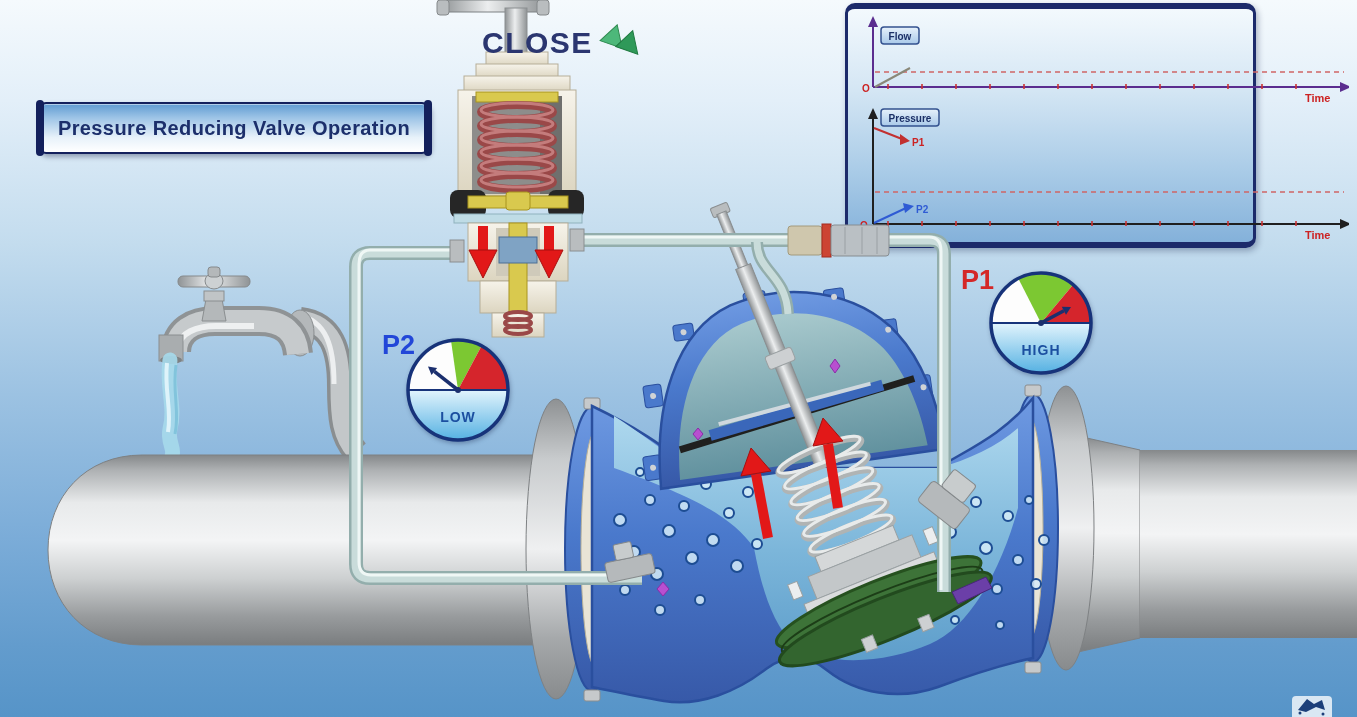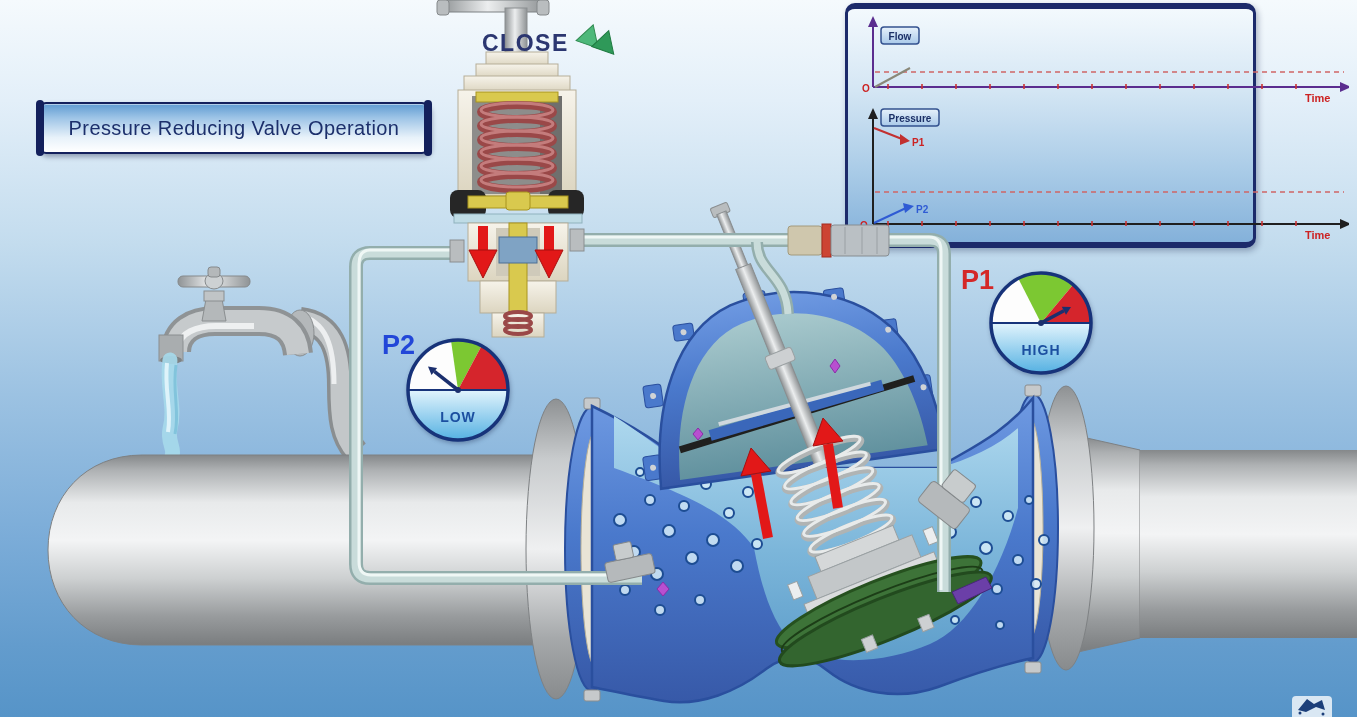--- a/index.html
+++ b/index.html
@@ -14,24 +14,24 @@
     position:absolute;left:38px;top:102px;width:388px;height:48px;z-index:3;
     border:2px solid #13205c;border-radius:8px;
     background:linear-gradient(180deg,#5f9bd1 0%,#9cc3e6 28%,#e8f2fa 70%,#ffffff 100%);
     box-shadow:2px 3px 5px rgba(10,20,60,.35), inset 0 1px 0 rgba(255,255,255,.5);
     display:flex;align-items:center;justify-content:center;
   }
   .title-box::before,.title-box::after{
     content:"";position:absolute;top:-4px;bottom:-4px;width:8px;background:#13205c;border-radius:5px;
   }
   .title-box::before{left:-4px;} .title-box::after{right:-4px;}
-  .title-box span{color:#1c2f6b;font-size:20px;font-weight:normal;letter-spacing:.4px;}
+  .title-box span{color:#1c2f6b;font-size:20px;font-weight:bold;letter-spacing:.4px;}
   
   .close-callout{position:absolute;left:482px;top:24px;z-index:4;display:flex;align-items:center;gap:4px;}
-  .close-callout .txt{color:#2b3670;font-size:23px;font-weight:bold;letter-spacing:1.5px;}
+  .close-callout .txt{color:#2b3670;font-size:30px;font-weight:bold;letter-spacing:1.5px;}
   
   .graph-panel{
     position:absolute;left:845px;top:3px;width:411px;height:245px;z-index:1;box-sizing:border-box;
     border:3px solid #1c2a6a;border-top-width:6px;border-bottom-width:6px;border-radius:10px;
     background:linear-gradient(180deg,#f3f9fd 0%,#d4e6f4 35%,#a9cbe7 70%,#84b1da 100%);
     box-shadow:2px 3px 6px rgba(10,20,60,.3);
   }
   .graph-panel svg{position:absolute;left:0;top:0;}
   .graph-panel text{font-family:"Liberation Sans",sans-serif;font-weight:bold;}
   [data-ticks] line{stroke:#cc3333;stroke-width:1.6;}

